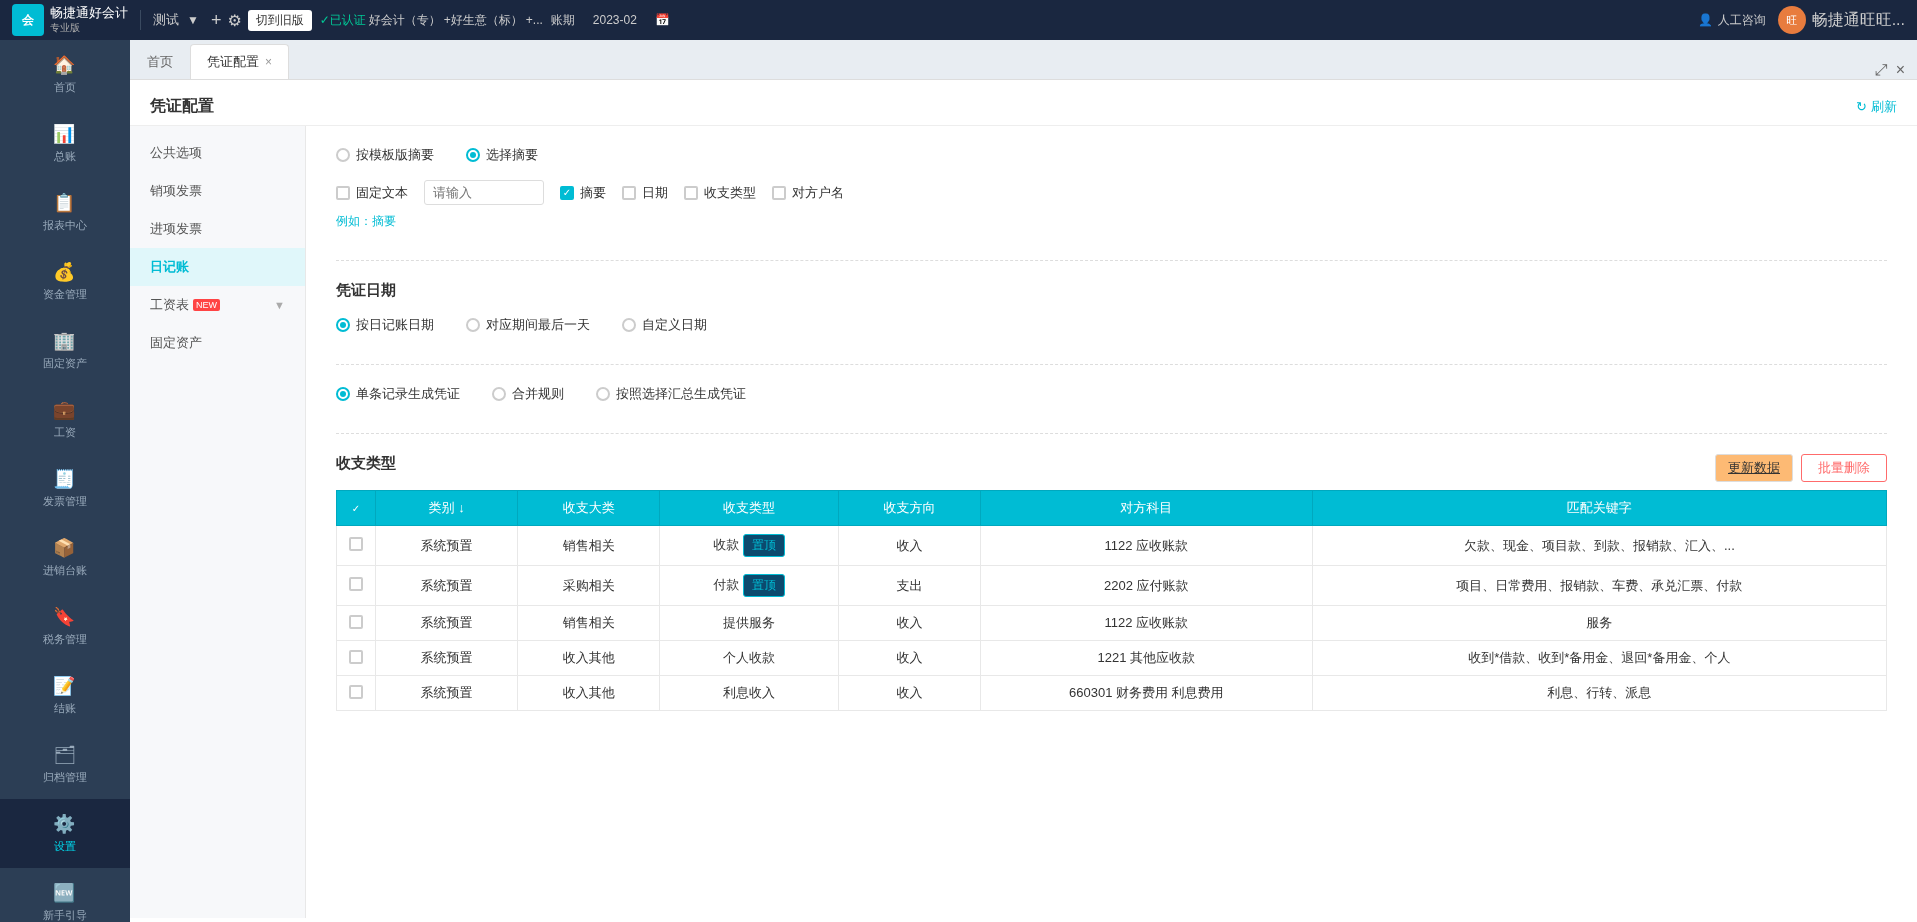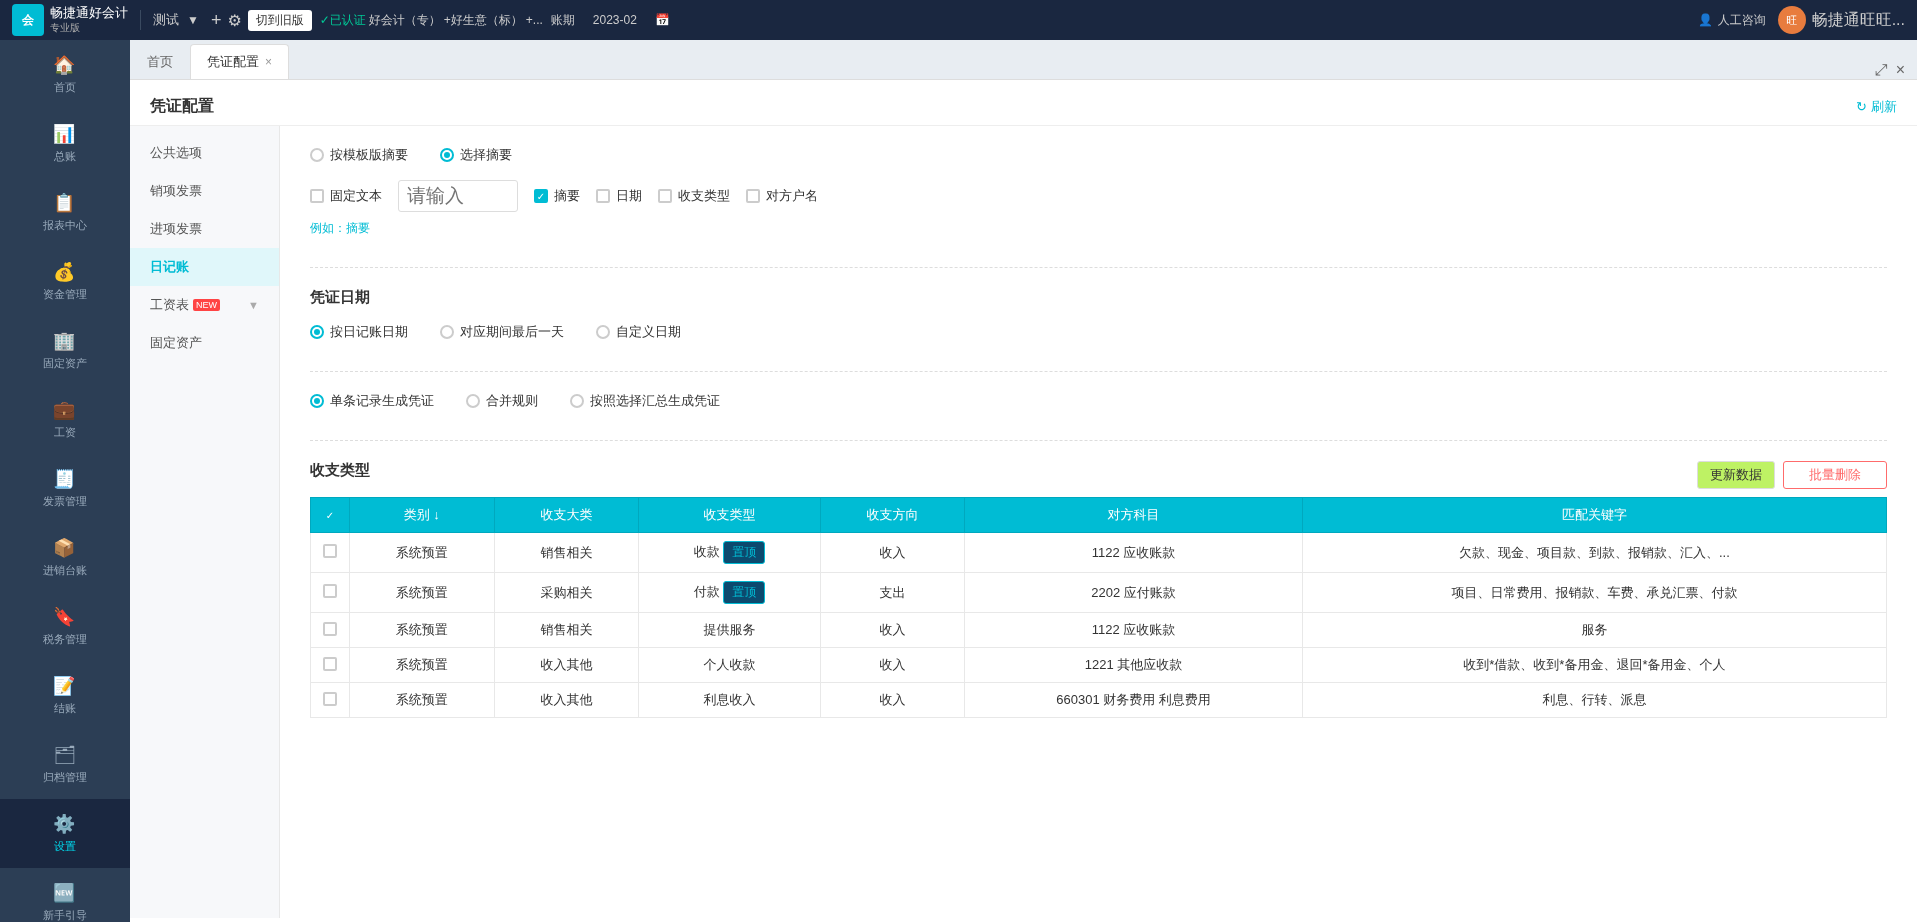--- a/index.html
+++ b/index.html
@@ -51,21 +51,21 @@
     
     .page-content { flex: 1; overflow-y: auto; background: white; }
 
     
     .page-header { display: flex; align-items: center; justify-content: space-between; padding: 16px 20px 8px; border-bottom: 1px solid #eee; }
     .page-title { font-size: 16px; font-weight: bold; color: #333; }
     .refresh-btn { display: flex; align-items: center; gap: 4px; color: #00bcd4; font-size: 13px; cursor: pointer; }
 
     
     .inner-layout { display: flex; height: calc(100% - 50px); }
-    .left-nav { width: 150px; background: #f7f8fa; border-right: 1px solid #e8e8e8; flex-shrink: 0; padding: 8px 0; }
+    .left-nav { width: 176px; background: #f7f8fa; border-right: 1px solid #e8e8e8; flex-shrink: 0; padding: 8px 0; }
     .left-nav-item { padding: 10px 20px; font-size: 13px; color: #555; cursor: pointer; display: flex; align-items: center; gap: 4px; }
     .left-nav-item.active { background: #e0f7fa; color: #00bcd4; font-weight: bold; }
     .new-badge { background: #f44; color: white; font-size: 9px; padding: 1px 3px; border-radius: 2px; }
     .left-nav-item .arrow { margin-left: auto; color: #aaa; font-size: 11px; }
 
     
     .settings-content { flex: 1; padding: 20px 30px; overflow-y: auto; }
 
     
     .section { margin-bottom: 30px; }
@@ -77,27 +77,27 @@
     .radio-item { display: flex; align-items: center; gap: 6px; cursor: pointer; font-size: 13px; }
     .radio-circle { width: 14px; height: 14px; border-radius: 50%; border: 2px solid #ccc; display: inline-block; position: relative; flex-shrink: 0; }
     .radio-circle.checked { border-color: #00bcd4; }
     .radio-circle.checked::after { content: ''; width: 6px; height: 6px; background: #00bcd4; border-radius: 50%; position: absolute; top: 2px; left: 2px; }
 
     
     .checkbox-row { display: flex; align-items: center; gap: 16px; flex-wrap: wrap; }
     .checkbox-item { display: flex; align-items: center; gap: 6px; font-size: 13px; cursor: pointer; }
     .checkbox-box { width: 14px; height: 14px; border: 2px solid #ccc; border-radius: 2px; display: inline-flex; align-items: center; justify-content: center; flex-shrink: 0; }
     .checkbox-box.checked { background: #00bcd4; border-color: #00bcd4; color: white; font-size: 10px; }
-    .text-input { border: 1px solid #ddd; border-radius: 3px; padding: 4px 8px; font-size: 19px; width: 120px; color: #aaa; }
+    .text-input { border: 1px solid #ddd; border-radius: 3px; padding: 4px 8px; font-size: 13px; width: 120px; color: #aaa; }
     .example-text { color: #00bcd4; font-size: 12px; margin-top: 8px; }
 
     
     .table-header-row { display: flex; justify-content: flex-end; gap: 8px; margin-bottom: 8px; }
-    .btn-outline { border: 1px solid #ddd; background: #bef264; border-radius: 3px; padding: 4px 12px; font-size: 13px; cursor: pointer; color: #333; }
-    .btn-danger-outline { border: 1px solid #ff6b6b; background: white; border-radius: 3px; padding: 4px 25px; font-size: 13px; cursor: pointer; color: #ff6b6b; }
+    .btn-outline { border: 1px solid #ddd; background: #fdba74; border-radius: 3px; padding: 4px 12px; font-size: 13px; cursor: pointer; color: #333; text-decoration: underline; }
+    .btn-danger-outline { border: 1px solid #ff6b6b; background: white; border-radius: 3px; padding: 4px 16px; font-size: 13px; cursor: pointer; color: #ff6b6b; }
 
     
     .data-table { width: 100%; border-collapse: collapse; }
     .data-table th { background: #00bcd4; color: white; padding: 8px 12px; font-size: 13px; font-weight: normal; text-align: center; border: 1px solid #00a8be; }
     .data-table td { padding: 8px 12px; font-size: 13px; border: 1px solid #e8e8e8; text-align: center; background: white; }
     .tag-btn { display: inline-block; background: #0c4a6e; color: #00bcd4; border: 1px solid #00bcd4; border-radius: 3px; padding: 2px 8px; font-size: 12px; cursor: pointer; }
 
     
     ::-webkit-scrollbar { width: 6px; height: 6px; }
     ::-webkit-scrollbar-track { background: #f1f1f1; }

